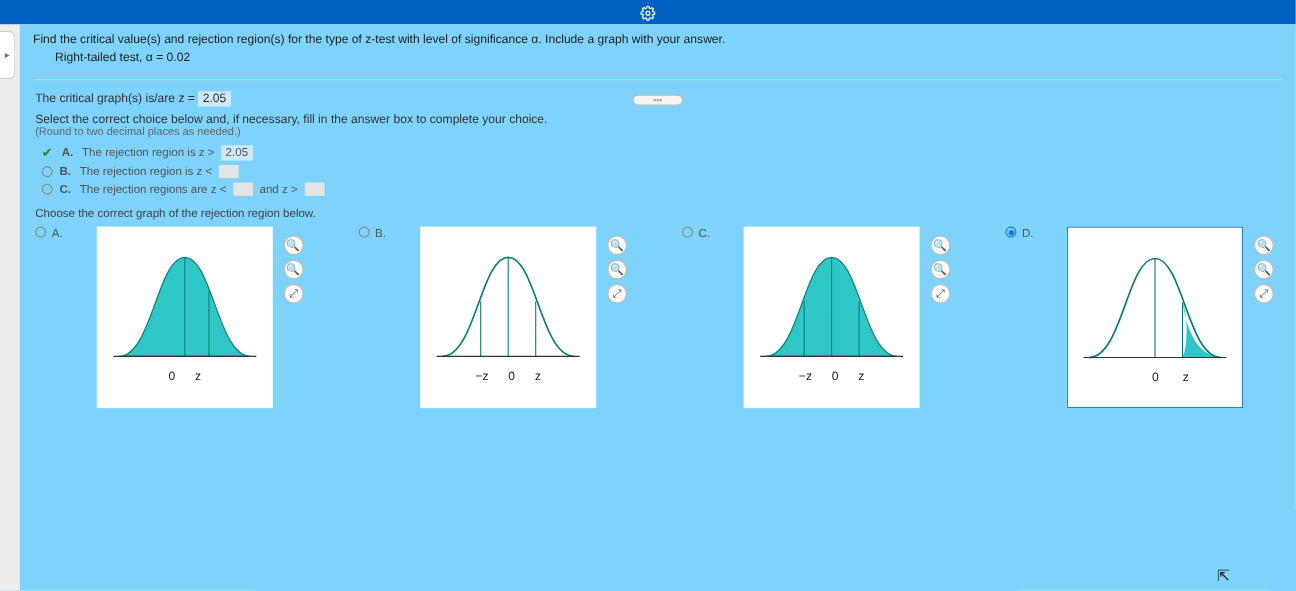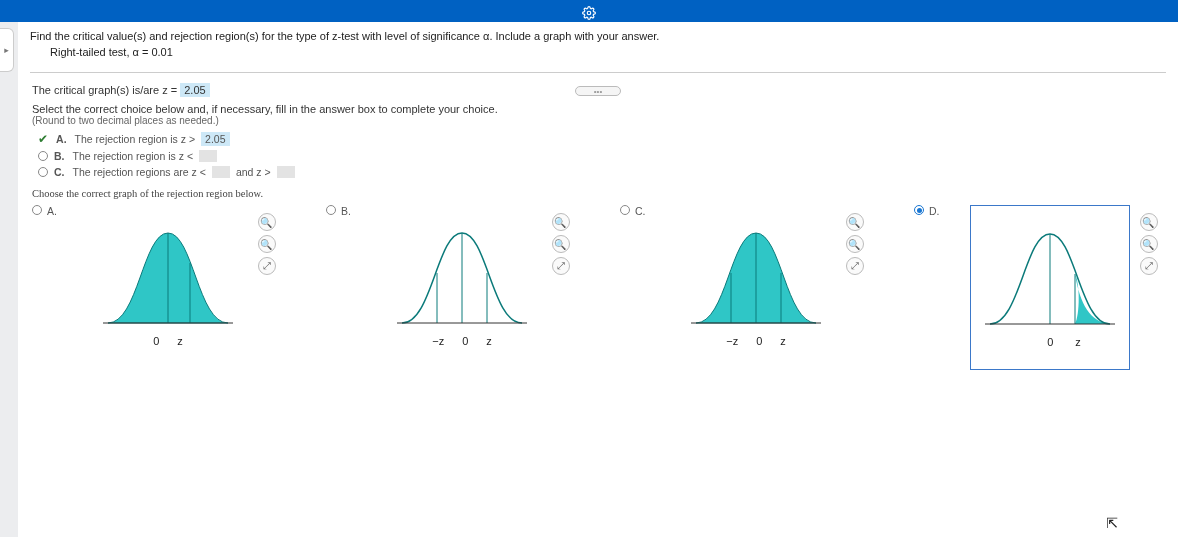--- a/index.html
+++ b/index.html
@@ -22,21 +22,21 @@
     align-items: center;
     padding: 0 16px;
     gap: 30px;
     font-size: 11px;
     flex-direction: column;
   }
   .points { display:flex; align-items:center; gap:6px;}
   .points .circ { width:10px; height:10px; border:1.5px solid #fff; border-radius:50%; }
   .gear { color:#fff; }
   .main {
-    background:#ffffff;
+    background:#7dd3fc;
     margin: 0 0 0 18px;
     padding: 8px 12px 12px 12px;
     height: calc(100% - 22px);
     position:relative;
   }
   .question { display:flex; gap:10px; }
   .qtext { flex:1; }
   .qline1 { color:#222; }
   .qline2 { color:#222; margin-top:4px; margin-left:20px; }
   hr.sep { border:none; border-top:1px solid #ccc; margin:14px 0 8px 0; }
@@ -54,21 +54,21 @@
   .highlight-box { background:#cde8f7; padding:1px 4px; display:inline-block; min-width:28px; text-align:right; }
   .grey-box { background:#e3e3e3; padding:1px 6px; display:inline-block; min-width:18px; height:12px; vertical-align:middle; }
   .sub { color:#666; font-size:10px; }
   .choice-block { margin-top:6px; }
   .choice-row { display:flex; align-items:center; gap:6px; margin:4px 0 4px 6px; font-size:10.5px; color:#555;}
   .choice-row .lab { font-weight:bold; margin-right:2px; }
   .radio { width:10px; height:10px; border:1px solid #888; border-radius:50%; display:inline-block; flex-shrink:0; }
   .radio.sel { border-color:#1976d2; display:flex; align-items:center; justify-content:center;}
   .radio.sel::after{ content:""; width:5px; height:5px; background:#1976d2; border-radius:50%; }
   .check { color:#2e7d32; font-size:12px; margin-right:2px;}
-  .graphs-header { margin-top:10px; font-size:10.5px; color:#444;font-family:Liberation Serif, serif;}
+  .graphs-header { margin-top:10px; font-size:10.5px; color:#444;}
   .graph-row { display:flex; gap:50px; margin-top:6px; align-items:flex-start; }
   .graph-option { display:flex; gap:6px; }
   .graph-select-col { width:50px; font-size:10.5px; color:#555; display:flex; align-items:flex-start; gap:5px;}
   .graph-card {
     width:160px; height:165px;
     background:#fff;
     position:relative;
     padding-top:8px;
   }
   .graph-card.selected { border:1.5px solid #3b78c9; }
@@ -101,21 +101,21 @@
       </svg>
   </span>
 </div>
 
 <div class="left-handle"></div>
 
 <div class="main">
   <div class="question">
     <div class="qtext">
       <div class="qline1">Find the critical value(s) and rejection region(s) for the type of z-test with level of significance α. Include a graph with your answer.</div>
-      <div class="qline2">Right-tailed test, α = 0.01</div>
+      <div class="qline2">Right-tailed test, α = 0.02</div>
     </div>
   </div>
 
   <hr class="sep">
   <div class="collapse-bar">•••</div>
 
   <div class="answer-area">
     <div>
       <span>The critical graph(s) is/are z =</span>
       <span class="highlight-box">2.05</span>

